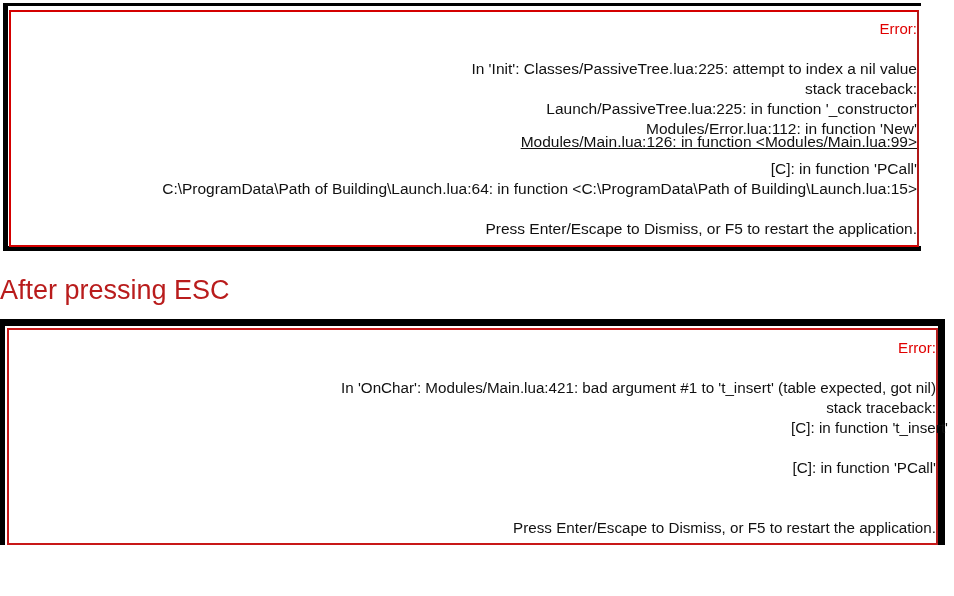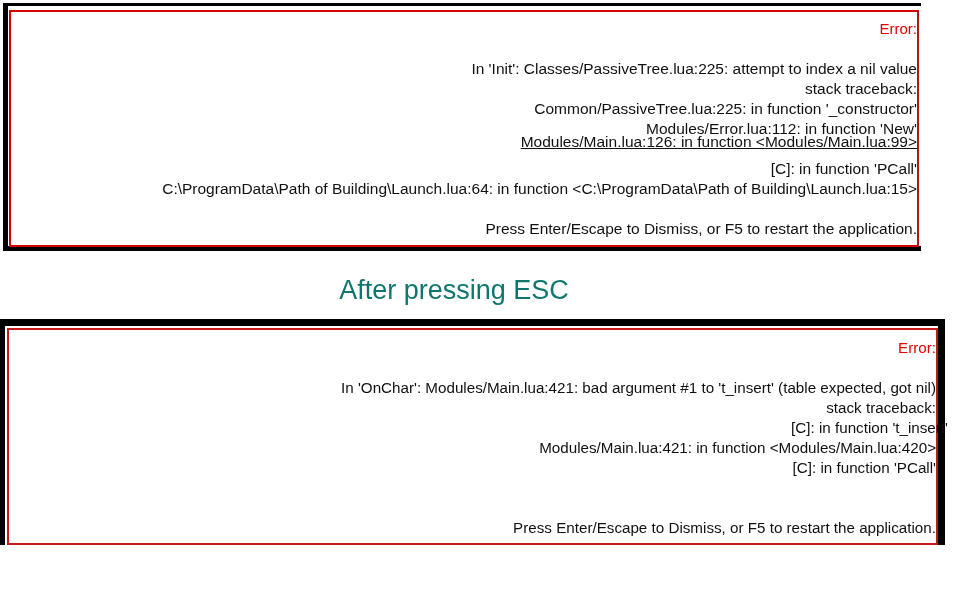--- a/index.html
+++ b/index.html
@@ -89,53 +89,52 @@
     }
     .err-title {
       color: #e00000;
       font-size: 15px;
     }
     .caption {
       position: absolute;
       left: 0;
       top: 273px;
       width: 908px;
-      text-align: center;
-      color: #0f766e;
+      text-align: left;
+      color: #b91c1c;
       font-size: 27px;
       line-height: 34px;
       white-space: nowrap;
     }
     .p2 .msg {
       font-size: 15.2px;
     }
   </style>
 </head>
 <body>
 
 <div class="panel1-black"></div>
 <div class="panel1-white-gap"></div>
 <div class="panel1-box">
   <div class="msg err-title" style="top:7px;">Error:</div>
   <div class="msg" style="top:47px;">In 'Init': Classes/PassiveTree.lua:225: attempt to index a nil value</div>
   <div class="msg" style="top:67px;">stack traceback:</div>
-  <div class="msg" style="top:87px;">Common/PassiveTree.lua:225: in function '_constructor'</div>
+  <div class="msg" style="top:87px;">Launch/PassiveTree.lua:225: in function '_constructor'</div>
   <div class="msg" style="top:107px;">Modules/Error.lua:112: in function 'New'</div>
   <div class="msg" style="top:120px;text-decoration:underline;">Modules/Main.lua:126: in function &lt;Modules/Main.lua:99&gt;</div>
   <div class="msg" style="top:147px;">[C]: in function 'PCall'</div>
   <div class="msg" style="top:167px;">C:\ProgramData\Path of Building\Launch.lua:64: in function &lt;C:\ProgramData\Path of Building\Launch.lua:15&gt;</div>
   <div class="msg" style="top:207px;">Press Enter/Escape to Dismiss, or F5 to restart the application.</div>
 </div>
 
 <div class="caption">After pressing ESC</div>
 
 <div class="panel2-black"></div>
 <div class="panel2-white-gap"></div>
 <div class="panel2-box p2">
   <div class="msg err-title" style="top:8px;">Error:</div>
   <div class="msg" style="top:48px;">In 'OnChar': Modules/Main.lua:421: bad argument #1 to 't_insert' (table expected, got nil)</div>
   <div class="msg" style="top:68px;">stack traceback:</div>
   <div class="msg" style="top:88px;padding-left:12px;">[C]: in function 't_insert'</div>
-  <div class="msg" style="top:108px;">Modules/Main.lua:421: in function &lt;Modules/Main.lua:420&gt;</div>
   <div class="msg" style="top:128px;">[C]: in function 'PCall'</div>
   <div class="msg" style="top:188px;">Press Enter/Escape to Dismiss, or F5 to restart the application.</div>
 </div>
 <div class="panel2-bottom-cover"></div>
 
 </body></html>

